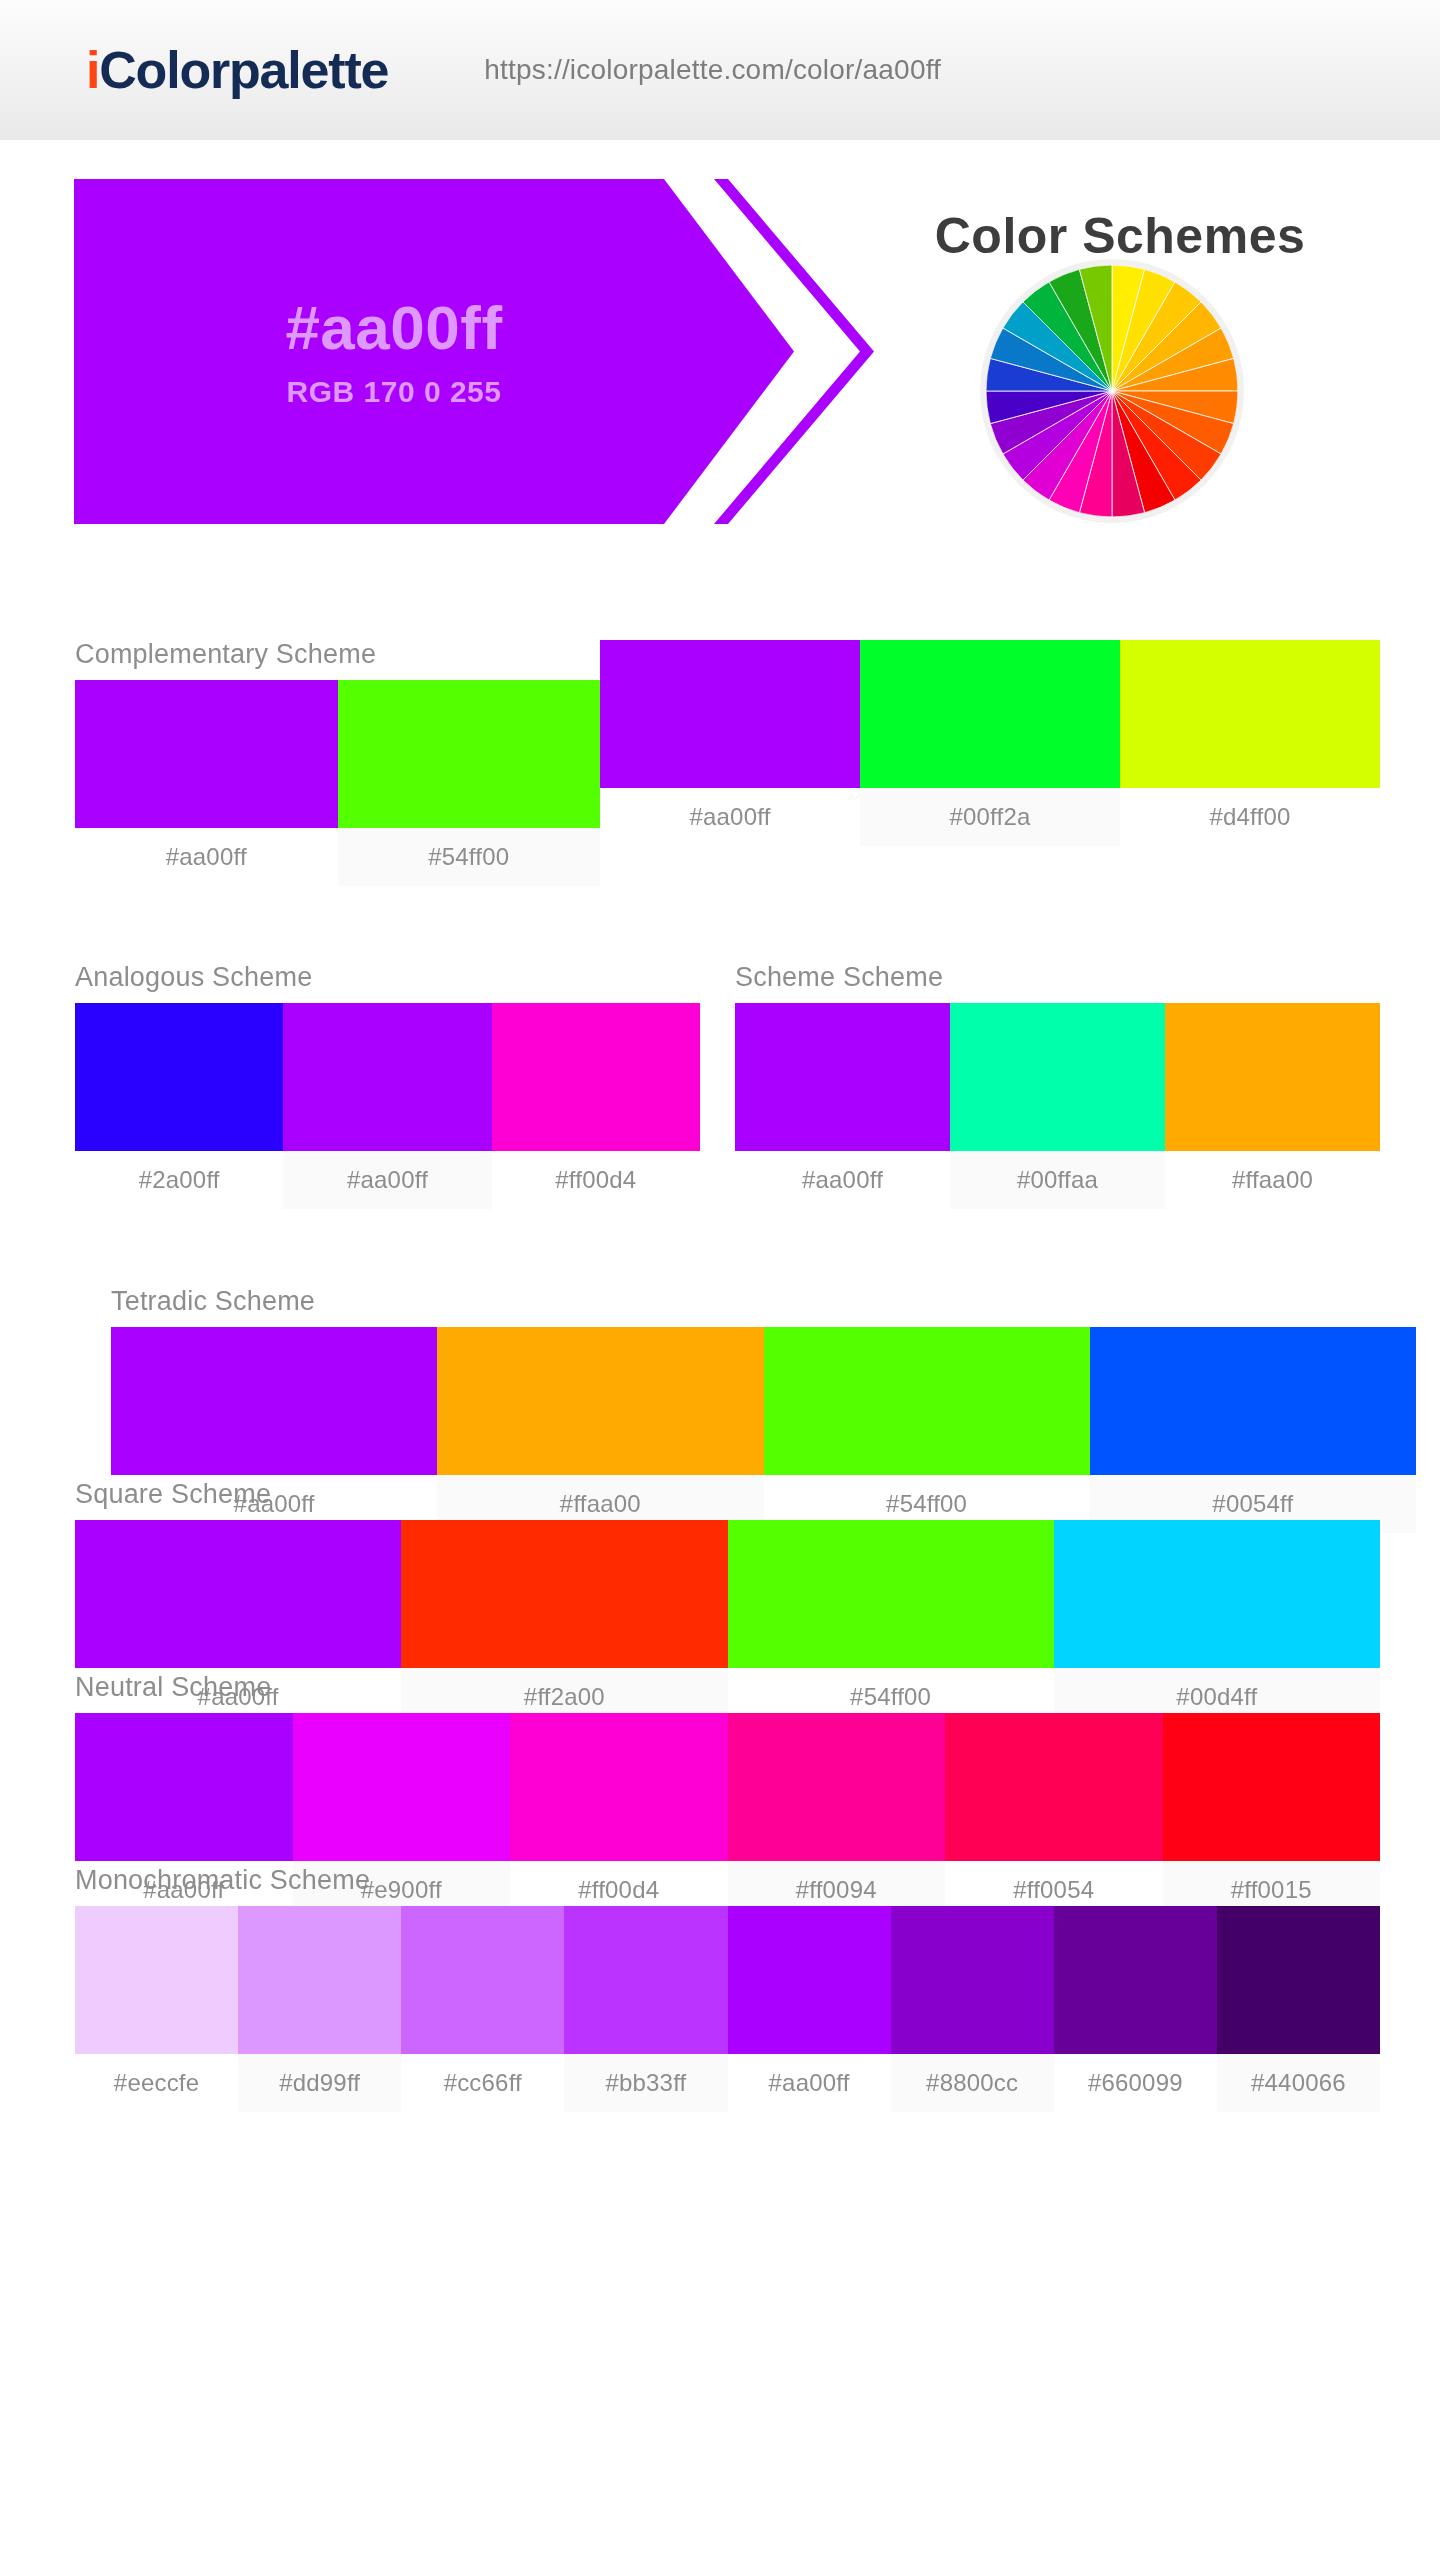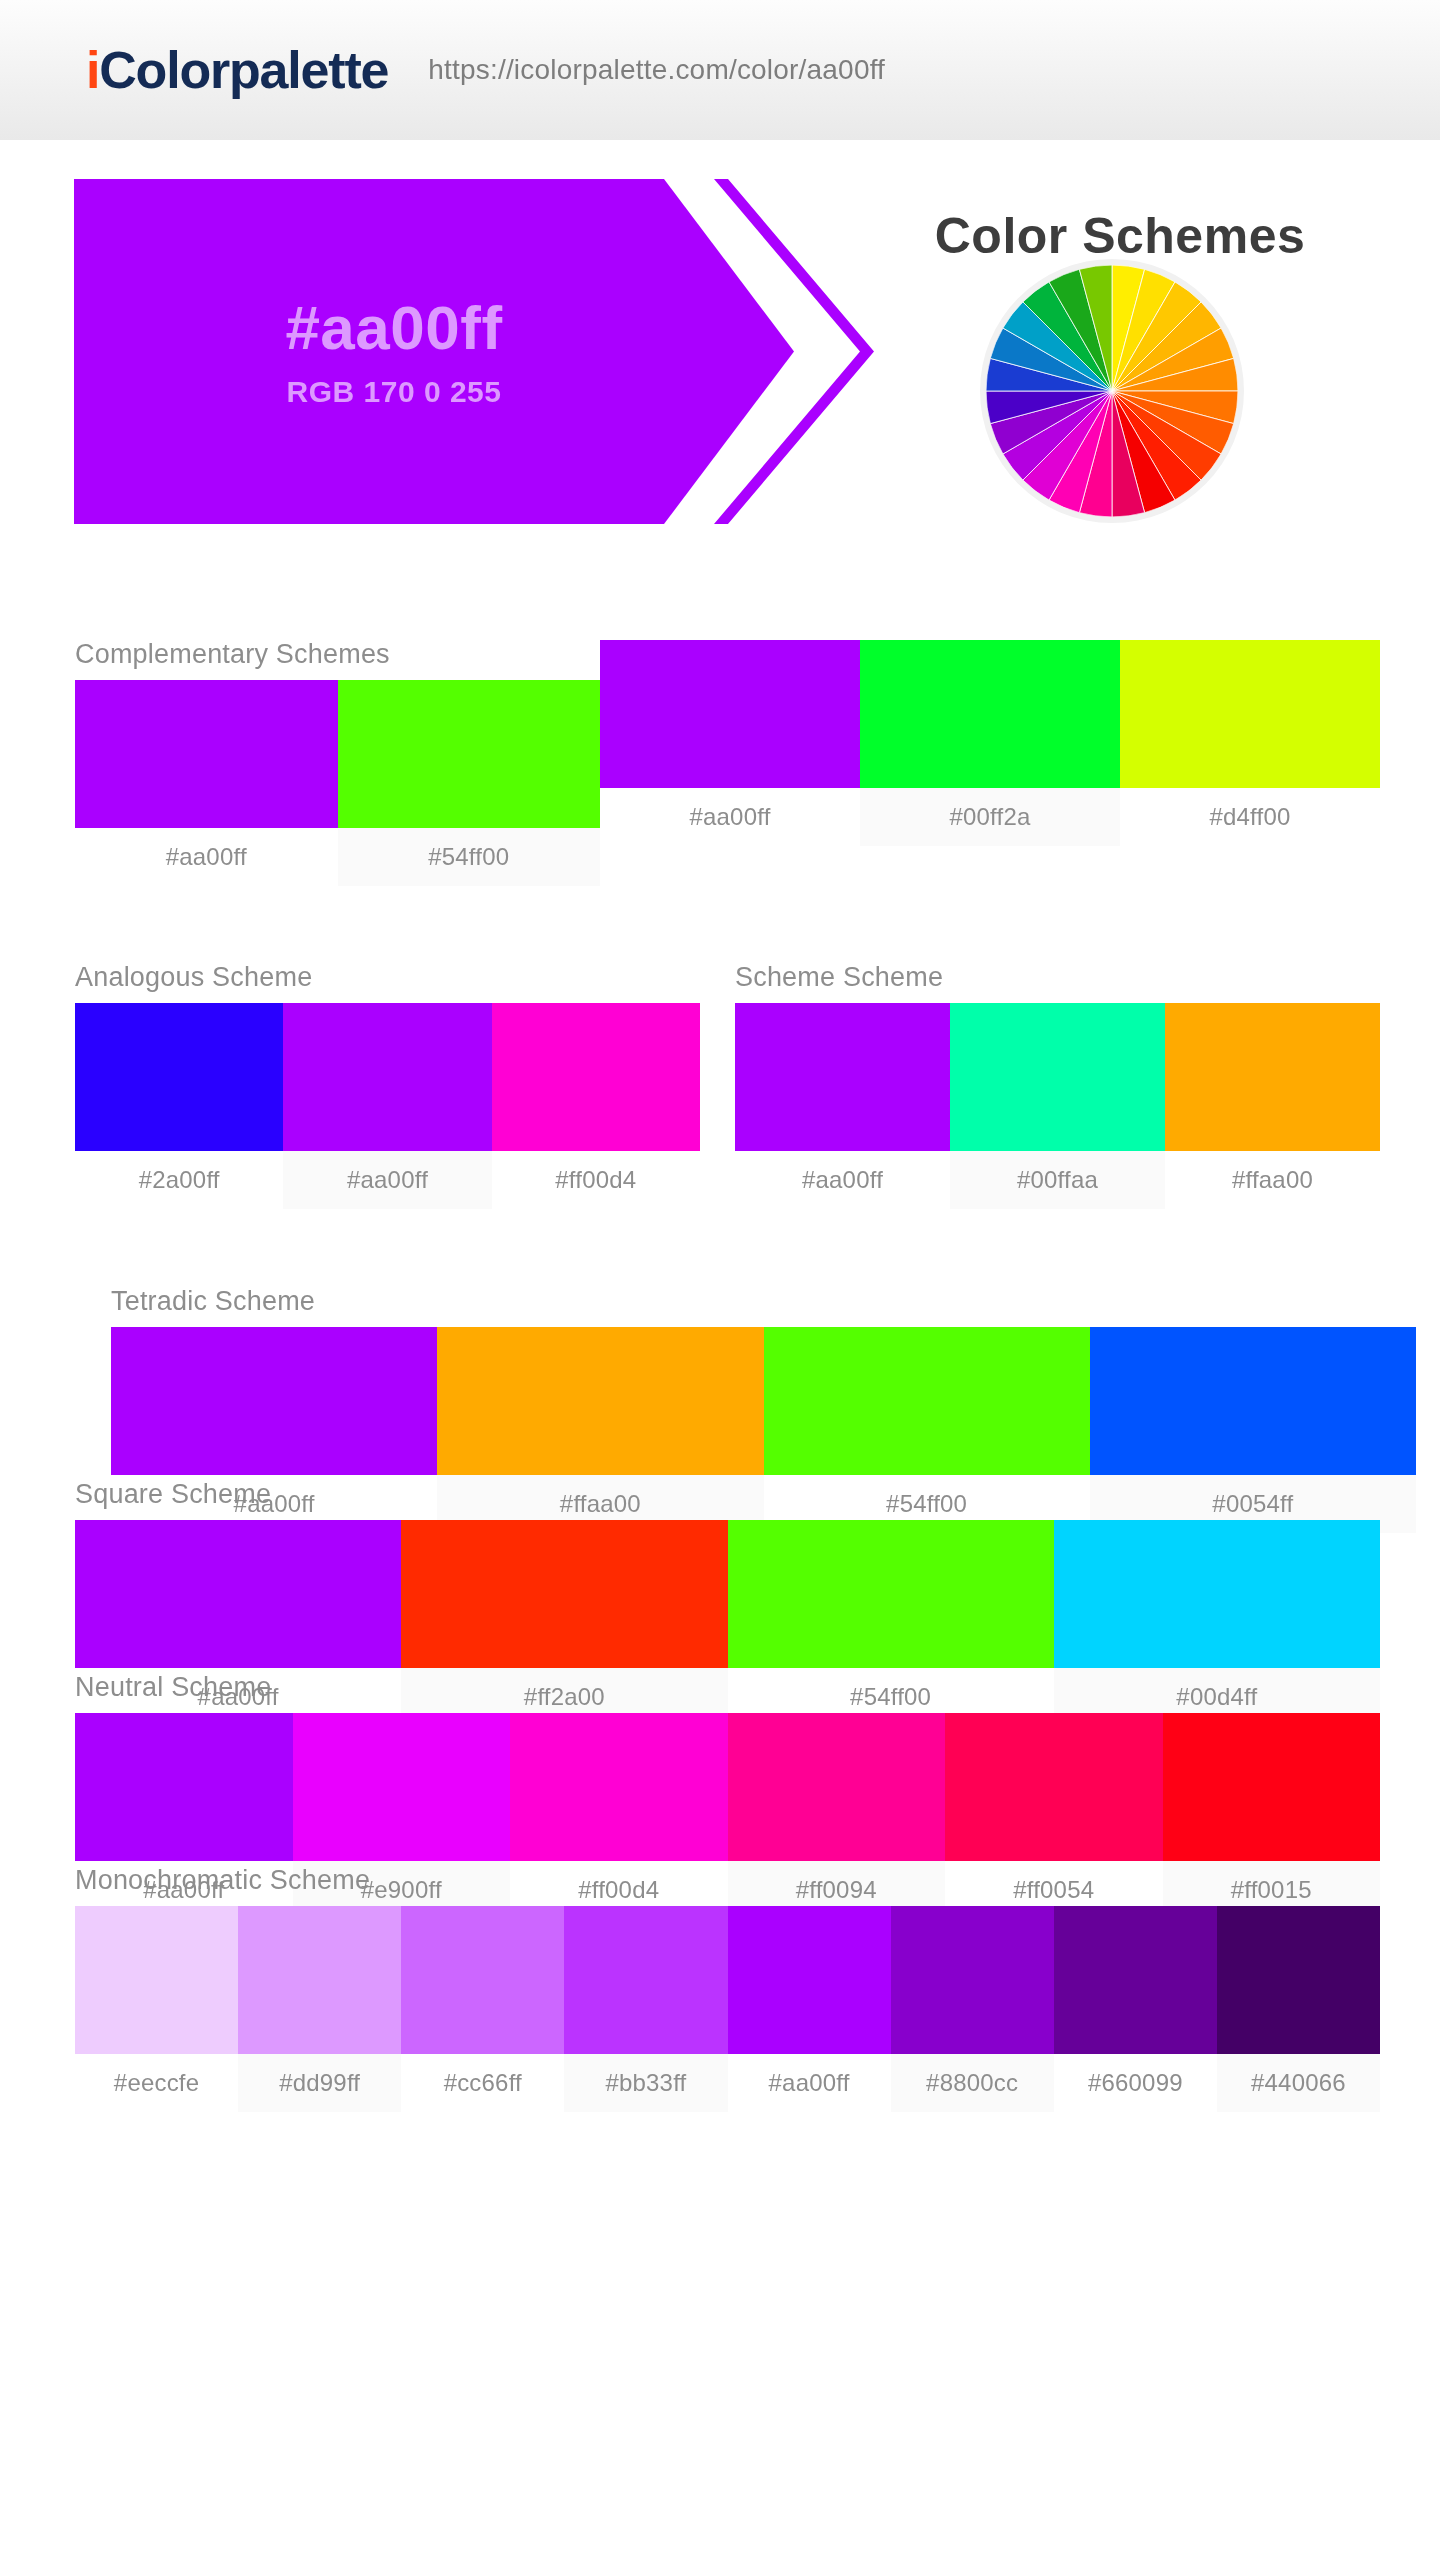--- a/index.html
+++ b/index.html
@@ -36,21 +36,21 @@
     font-size: 52px;
     font-weight: bold;
     letter-spacing: -1.2px;
     white-space: nowrap;
     line-height: 1;
   }
   .logo .logo-i { color: #ff4612; }
   .logo .logo-rest { color: #142b55; }
 
   .header-url {
-    margin-left: 40px;
+    margin-left: 96px;
     font-size: 28px;
     color: #7d7d7d;
     letter-spacing: 0.2px;
     white-space: nowrap;
   }
 
   
   .hero {
     position: absolute;
     left: 0; top: 143px;
@@ -223,21 +223,21 @@
           <path d="M 126 126 L 4.293345887577374 93.38880031708243 A 126 126 0 0 1 16.88079912316074 62.999999999999986 Z" fill="#0a78c8" stroke="#ffffff" stroke-width="0.8"></path>
           <path d="M 126 126 L 16.88079912316074 62.999999999999986 A 126 126 0 0 1 36.90454557049499 36.90454557049502 Z" fill="#00a0c8" stroke="#ffffff" stroke-width="0.8"></path>
           <path d="M 126 126 L 36.90454557049499 36.90454557049502 A 126 126 0 0 1 62.99999999999994 16.88079912316077 Z" fill="#00b43c" stroke="#ffffff" stroke-width="0.8"></path>
           <path d="M 126 126 L 62.99999999999994 16.88079912316077 A 126 126 0 0 1 93.3888003170824 4.293345887577388 Z" fill="#1aa81a" stroke="#ffffff" stroke-width="0.8"></path>
           <path d="M 126 126 L 93.3888003170824 4.293345887577388 A 126 126 0 0 1 125.99999999999997 0 Z" fill="#78c800" stroke="#ffffff" stroke-width="0.8"></path>
         </svg>
     </div>
   </div>
 
   <div class="scheme" id="scheme-complementary">
-    <div class="scheme-title">Complementary Schemes</div>
+    <div class="scheme-title">Complementary Scheme</div>
     <div class="swatch-row">
         <div class="swatch-col">
           <div class="swatch-chip" style="background: rgb(170, 0, 255);"></div>
           <div class="swatch-label">#aa00ff</div>
         </div>
         <div class="swatch-col">
           <div class="swatch-chip" style="background: rgb(84, 255, 0);"></div>
           <div class="swatch-label alt">#54ff00</div>
         </div>
       </div>

